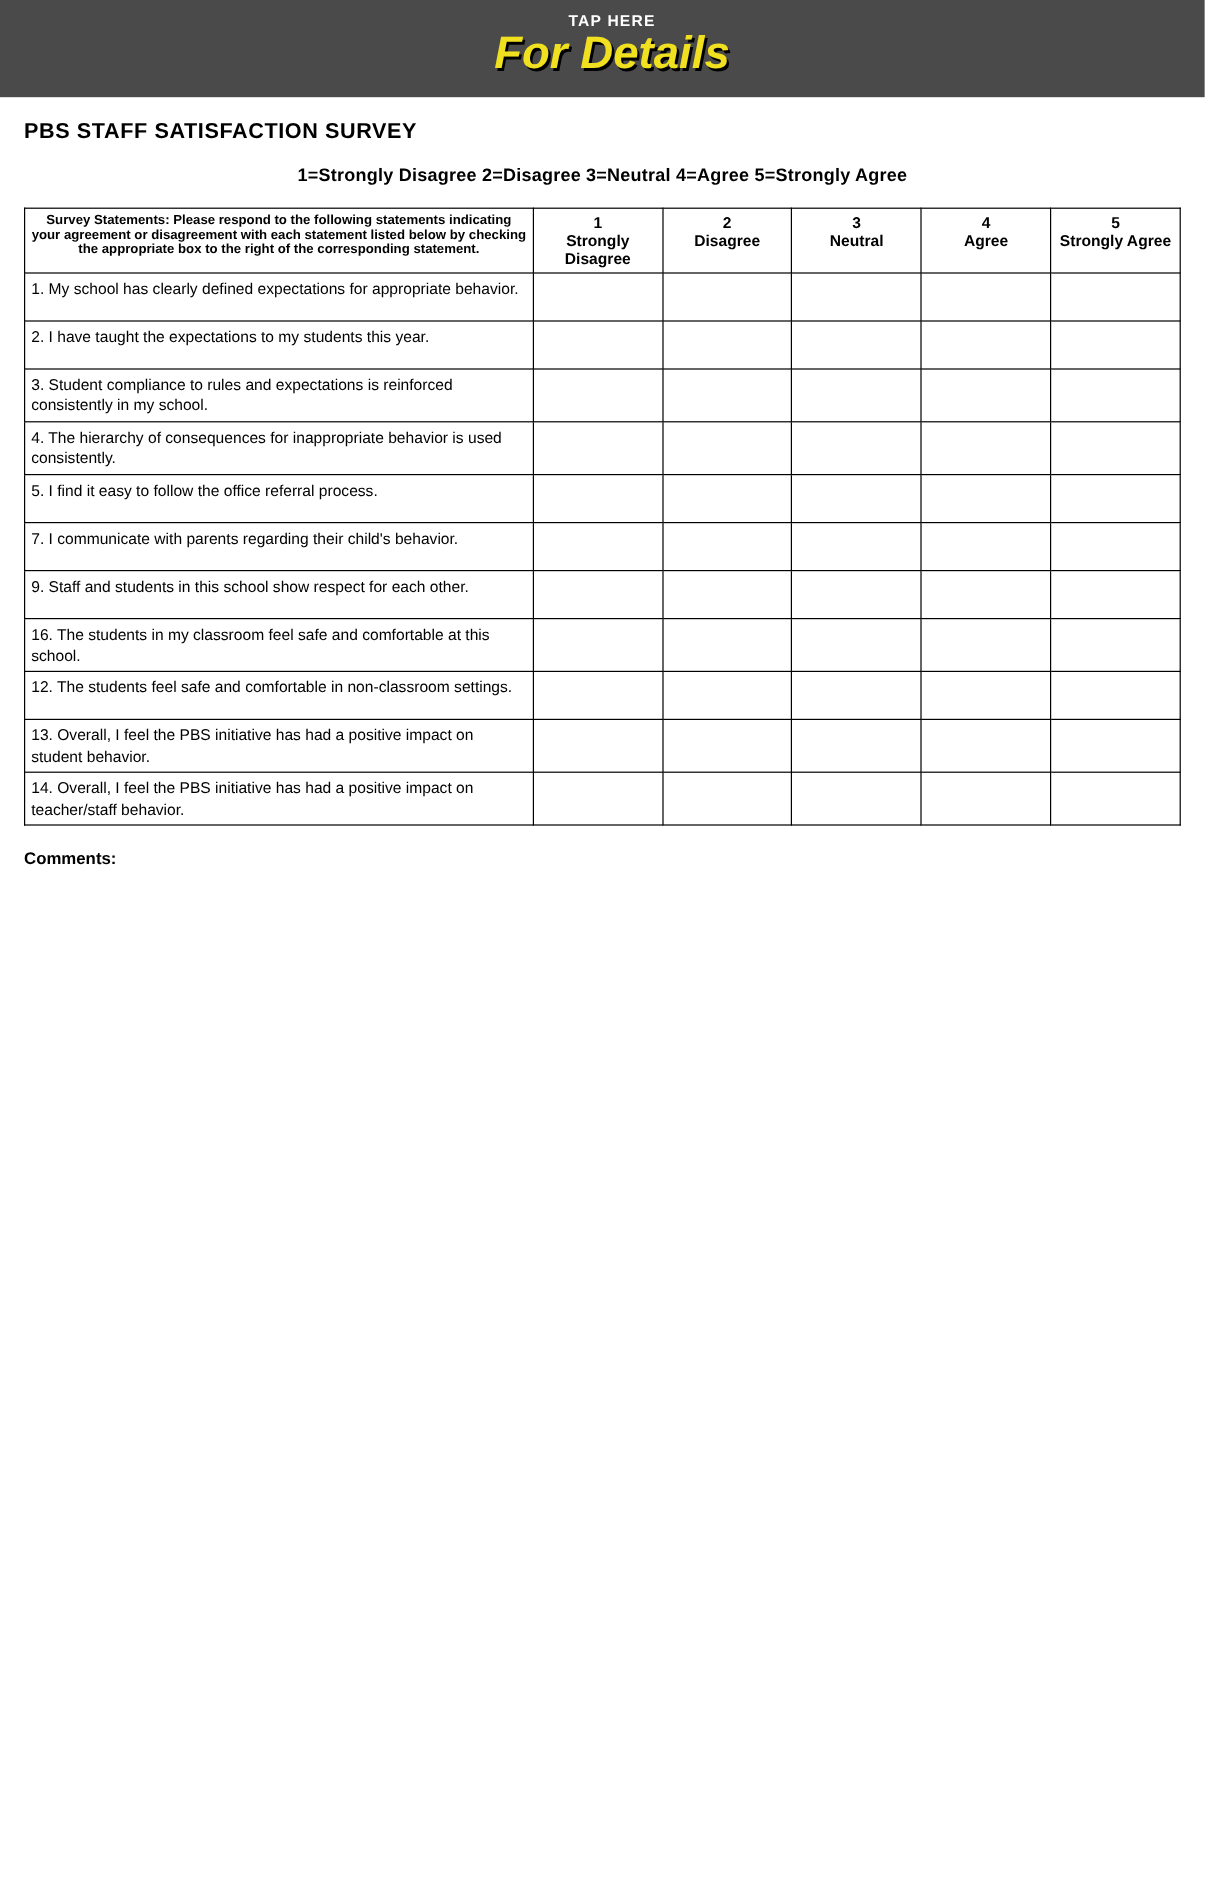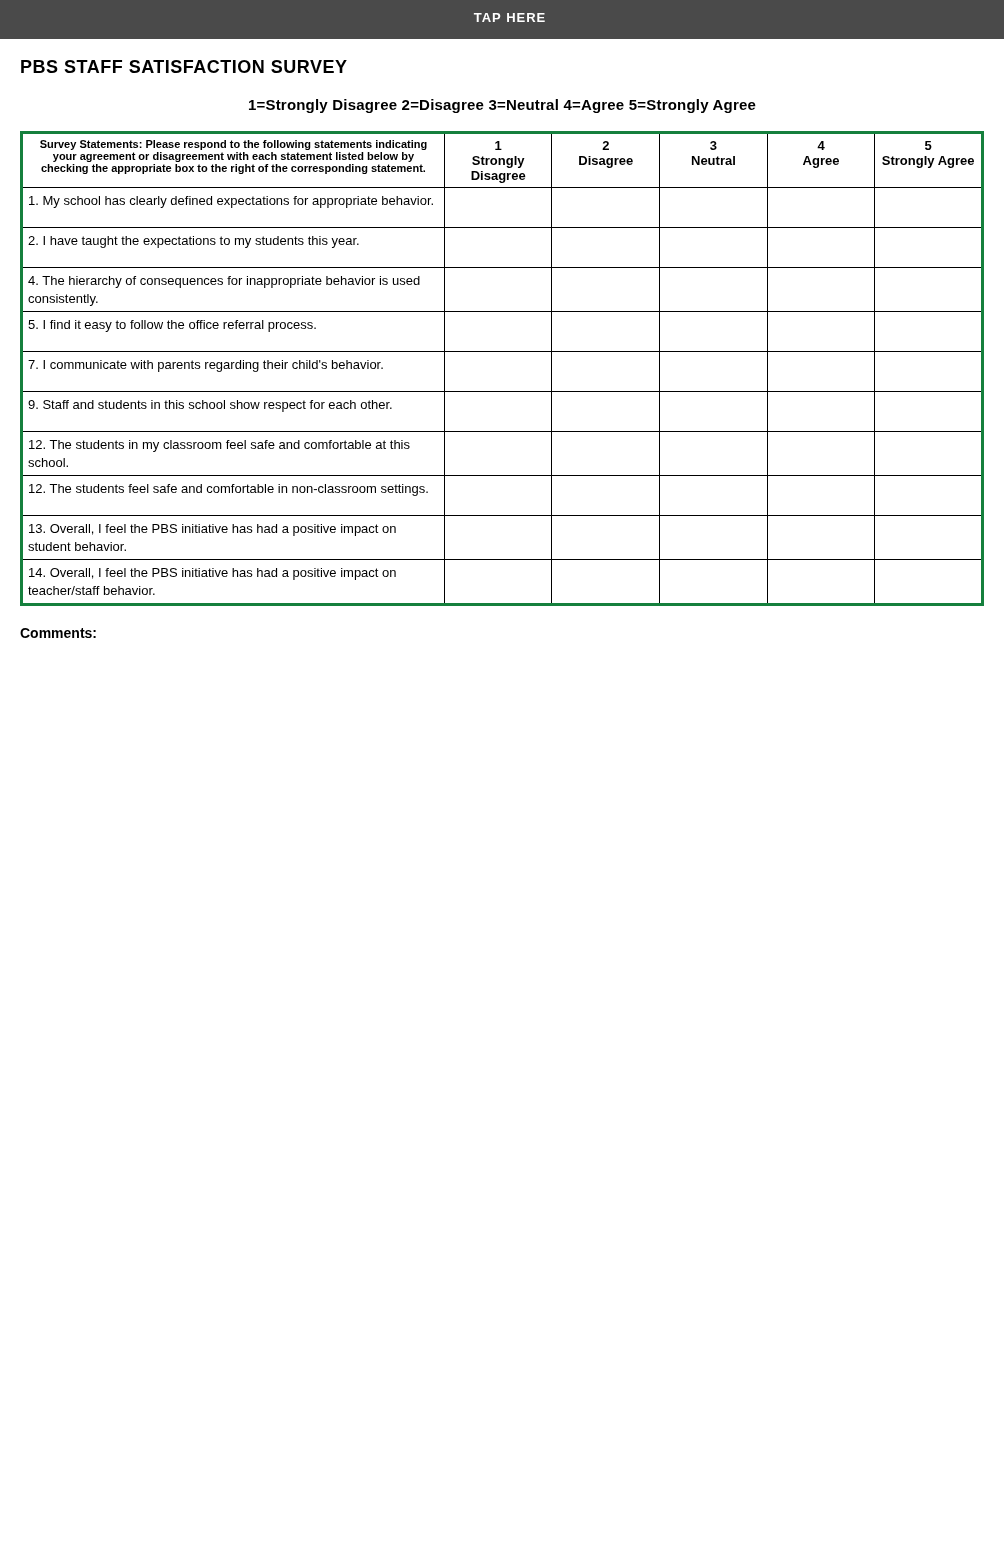--- a/index.html
+++ b/index.html
@@ -49,21 +49,21 @@
       text-align: center;
       font-size: 15px;
       font-weight: bold;
       margin-bottom: 18px;
       letter-spacing: 0.2px;
     }
 
     .survey-table {
       width: 100%;
       border-collapse: collapse;
-      border: 3px solid #15803d;
+      border: 1px solid #15803d;
     }
 
     .survey-table th,
     .survey-table td {
       border: 1px solid #000;
       vertical-align: top;
       padding: 4px 5px;
     }
 
     .col-statement {
@@ -103,20 +103,21 @@
       margin-top: 19px;
       font-size: 14px;
       font-weight: bold;
     }
   </style>
 </head>
 <body>
 
 <div class="header-banner">
   <span class="tap-here-text">TAP HERE</span>
+  <span class="for-details-text">For Details</span>
 </div>
 
 <div class="page-content">
 
   <div class="survey-title">PBS STAFF SATISFACTION SURVEY</div>
 
   <div class="scale-legend">1=Strongly Disagree   2=Disagree    3=Neutral      4=Agree      5=Strongly Agree</div>
 
   <table class="survey-table">
     <thead>
@@ -155,20 +156,28 @@
         </tr>
         <tr>
           <td class="col-statement statement-cell">2.  I have taught the  expectations to my students this year.</td>
           <td class="col-scale empty-cell"></td>
           <td class="col-scale empty-cell"></td>
           <td class="col-scale empty-cell"></td>
           <td class="col-scale empty-cell"></td>
           <td class="col-scale empty-cell"></td>
         </tr>
         <tr>
+          <td class="col-statement statement-cell">3.  Student compliance to rules and expectations is reinforced consistently in my school.</td>
+          <td class="col-scale empty-cell"></td>
+          <td class="col-scale empty-cell"></td>
+          <td class="col-scale empty-cell"></td>
+          <td class="col-scale empty-cell"></td>
+          <td class="col-scale empty-cell"></td>
+        </tr>
+        <tr>
           <td class="col-statement statement-cell">4.  The hierarchy of consequences for inappropriate behavior is used consistently.</td>
           <td class="col-scale empty-cell"></td>
           <td class="col-scale empty-cell"></td>
           <td class="col-scale empty-cell"></td>
           <td class="col-scale empty-cell"></td>
           <td class="col-scale empty-cell"></td>
         </tr>
         <tr>
           <td class="col-statement statement-cell">5.  I find it easy to follow the office referral process.</td>
           <td class="col-scale empty-cell"></td>
@@ -187,21 +196,21 @@
         </tr>
         <tr>
           <td class="col-statement statement-cell">9.  Staff and students in this school show respect for each other.</td>
           <td class="col-scale empty-cell"></td>
           <td class="col-scale empty-cell"></td>
           <td class="col-scale empty-cell"></td>
           <td class="col-scale empty-cell"></td>
           <td class="col-scale empty-cell"></td>
         </tr>
         <tr>
-          <td class="col-statement statement-cell">12. The students in my classroom feel safe and comfortable at this school.</td>
+          <td class="col-statement statement-cell">16. The students in my classroom feel safe and comfortable at this school.</td>
           <td class="col-scale empty-cell"></td>
           <td class="col-scale empty-cell"></td>
           <td class="col-scale empty-cell"></td>
           <td class="col-scale empty-cell"></td>
           <td class="col-scale empty-cell"></td>
         </tr>
         <tr>
           <td class="col-statement statement-cell">12. The students feel safe and comfortable in non-classroom settings.</td>
           <td class="col-scale empty-cell"></td>
           <td class="col-scale empty-cell"></td>

